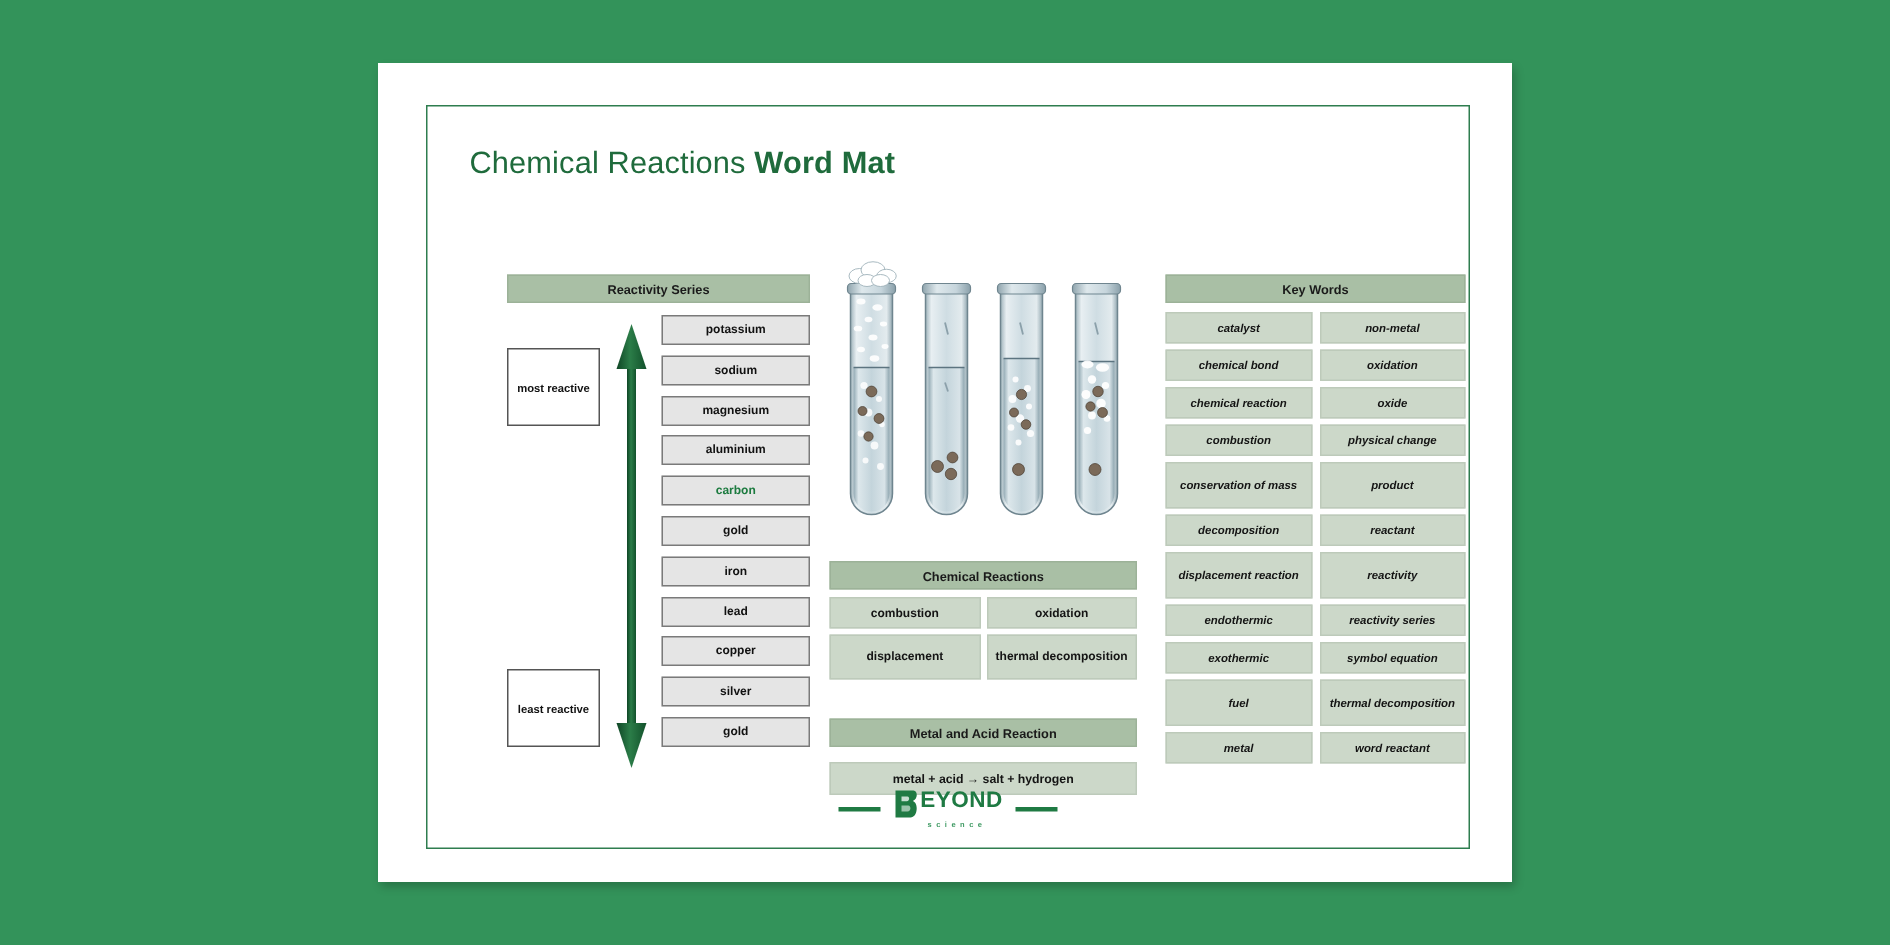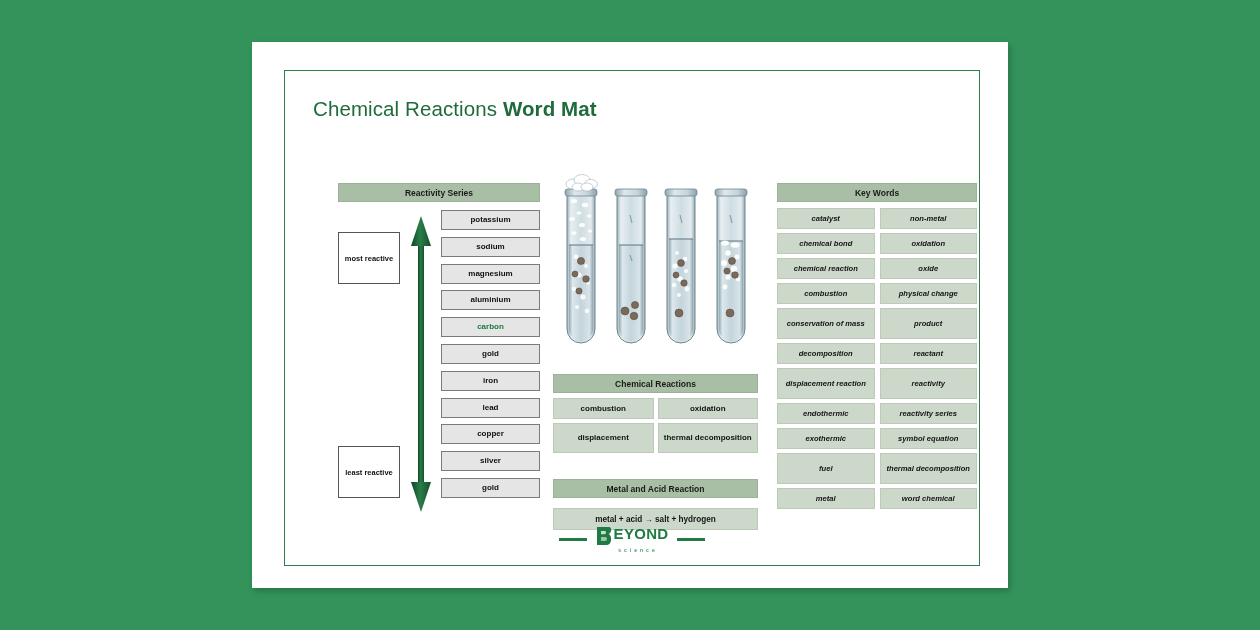--- a/index.html
+++ b/index.html
@@ -470,21 +470,21 @@
           <div class="kw">reactant</div>
           <div class="kw tall">displacement reaction</div>
           <div class="kw tall">reactivity</div>
           <div class="kw">endothermic</div>
           <div class="kw">reactivity series</div>
           <div class="kw">exothermic</div>
           <div class="kw">symbol equation</div>
           <div class="kw tall">fuel</div>
           <div class="kw tall">thermal decomposition</div>
           <div class="kw">metal</div>
-          <div class="kw">word chemical</div>
+          <div class="kw">word reactant</div>
         </div>
       </div>
 
       <div class="logo">
         <div class="logo-dash"></div>
         <div class="logo-mark">
           <div class="logo-word">
             <div class="logo-b">
               <svg width="17" height="20" viewBox="0 0 17 20">
                 <path d="M1,1 L13,1 C16,1 16,7 12.5,8 C16.5,9 16,19 11,19 L1,19 Z" fill="#1f7a43"></path>

